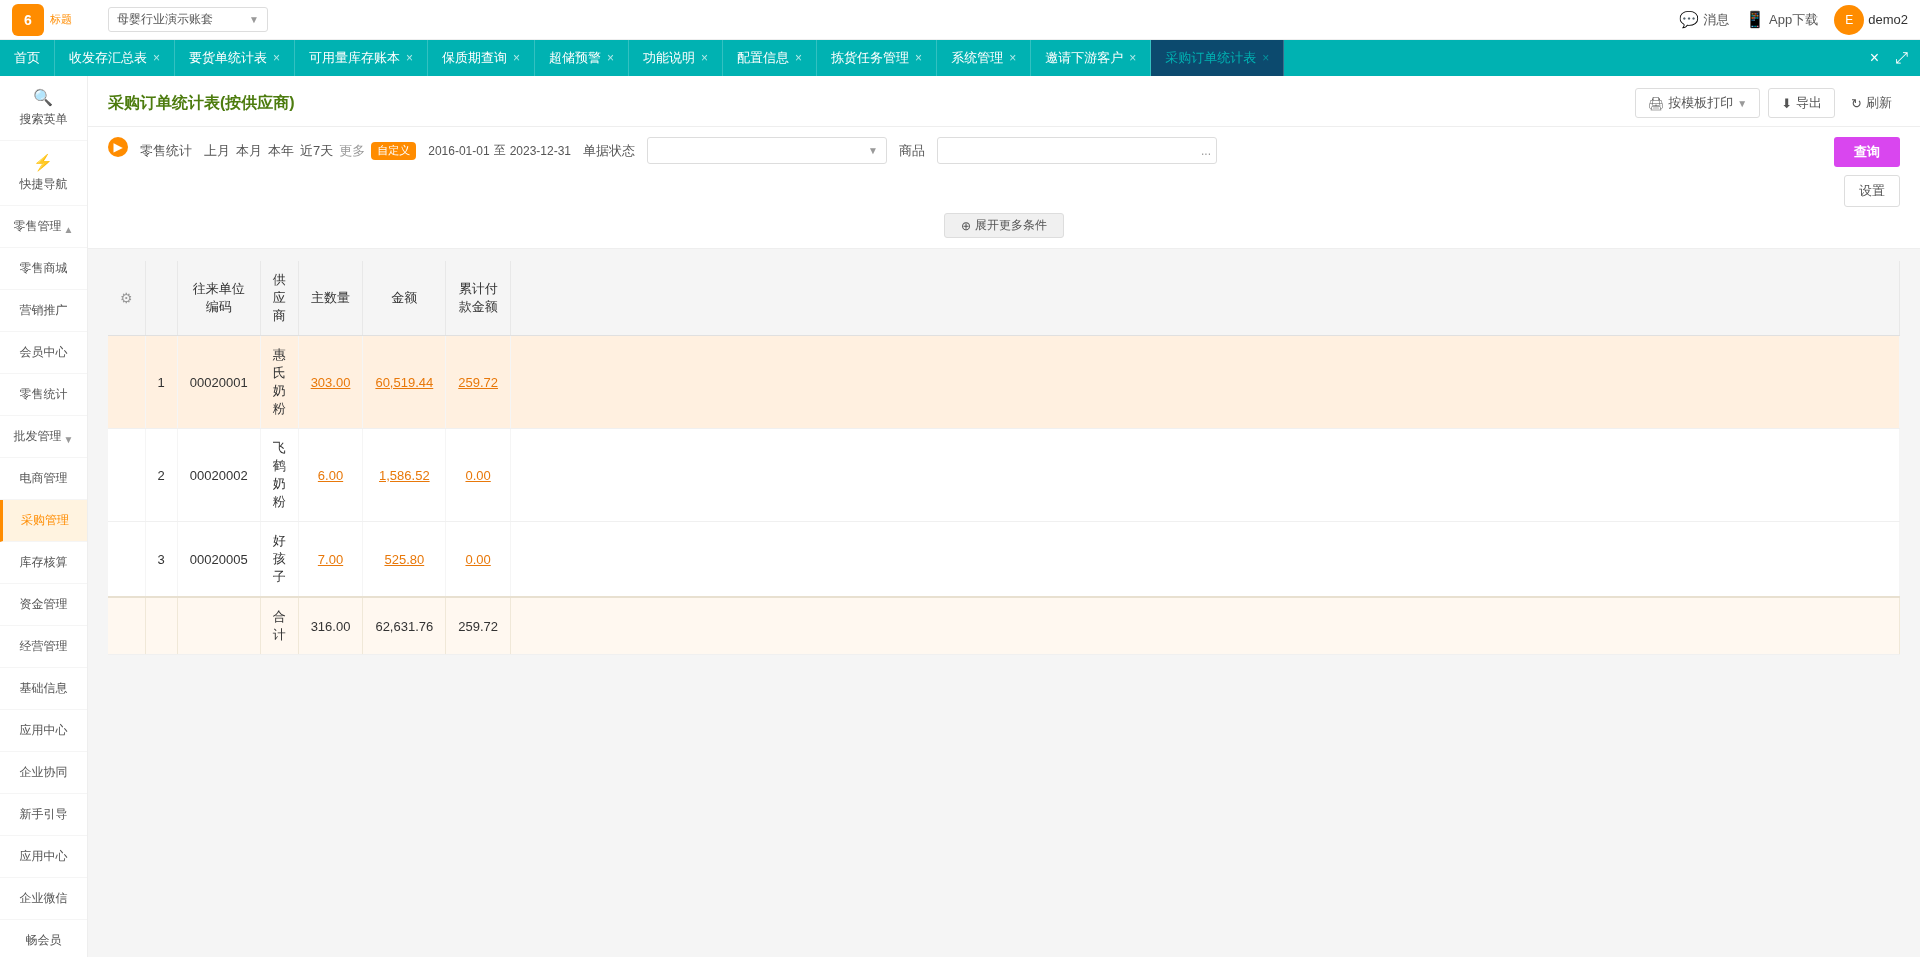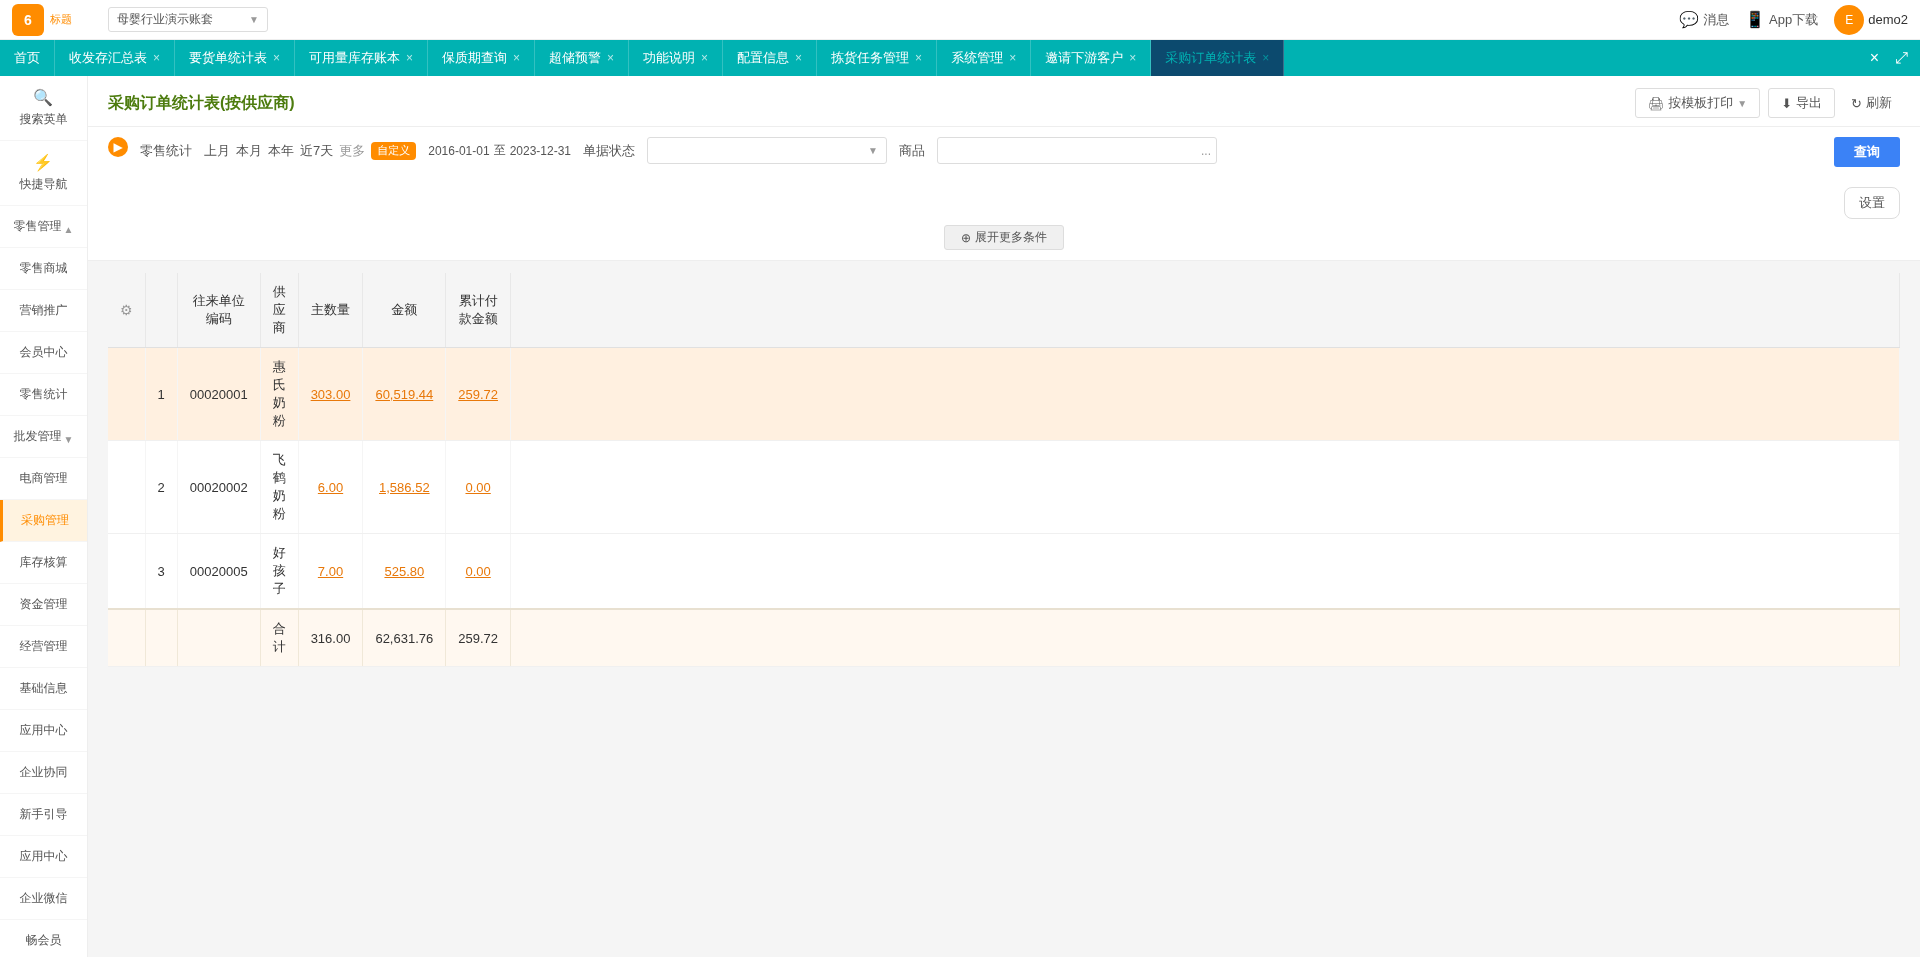--- a/index.html
+++ b/index.html
@@ -70,22 +70,22 @@
     
     .filter-area { background: #fff; padding: 10px 20px; border-bottom: 1px solid #eee; }
     .filter-label { color: #555; font-size: 13px; white-space: nowrap; }
     .date-shortcuts { display: flex; gap: 6px; }
     .date-shortcut { color: #555; font-size: 13px; cursor: pointer; }
     .date-shortcut.more { color: #999; }
     .custom-badge { background: #ff8c00; color: #fff; font-size: 11px; padding: 1px 6px; border-radius: 4px; cursor: pointer; }
     .date-range { display: flex; align-items: center; gap: 4px; color: #555; font-size: 12px; }
     .filter-select { border: 1px solid #ddd; border-radius: 3px; padding: 5px 8px; font-size: 13px; min-width: 200px; color: #555; background: #fff; cursor: pointer; display: flex; align-items: center; justify-content: space-between; }
     .filter-input { border: 1px solid #ddd; border-radius: 3px; padding: 5px 8px; font-size: 13px; min-width: 200px; background: #fff; color: #555; }
-    .btn-query { background: #3b82f6; color: #fff; border: none; padding: 6px 20px; border-radius: 3px; cursor: pointer; font-size: 13px; font-weight: bold; }
-    .btn-setting { background: #fff; color: #555; border: 1px solid #ddd; padding: 6px 14px; border-radius: 8px; cursor: pointer; font-size: 13px; margin-top: 16px; }
+    .btn-query { background: #d946ef; color: #fff; border: none; padding: 6px 20px; border-radius: 3px; cursor: pointer; font-size: 13px; font-weight: bold; }
+    .btn-setting { background: #fff; color: #555; border: 1px solid #ddd; padding: 6px 14px; border-radius: 3px; cursor: pointer; font-size: 13px; margin-top: 4px; }
     .filter-actions { display: flex; flex-direction: column; align-items: flex-end; gap: 4px; margin-left: auto; }
     .expand-row { display: flex; justify-content: center; margin-top: 6px; }
     .expand-btn { display: flex; align-items: center; gap: 4px; color: #555; font-size: 12px; cursor: pointer; background: #f0f0f0; border: 1px solid #ddd; padding: 3px 16px; border-radius: 3px; }
 
     
     .table-area { flex: 1; padding: 12px 20px; overflow: auto; }
     .data-table { width: 100%; border-collapse: collapse; background: #fff; }
     .data-table thead tr { background: #f5f5f5; }
     .data-table th { padding: 10px 12px; text-align: center; color: #333; font-size: 13px; border-bottom: 1px solid #e0e0e0; border-right: 1px solid #e8e8e8; font-weight: normal; }
     .data-table td { padding: 10px 12px; text-align: center; font-size: 13px; border-bottom: 1px solid #f0f0f0; border-right: 1px solid #f5f5f5; color: #333; }

